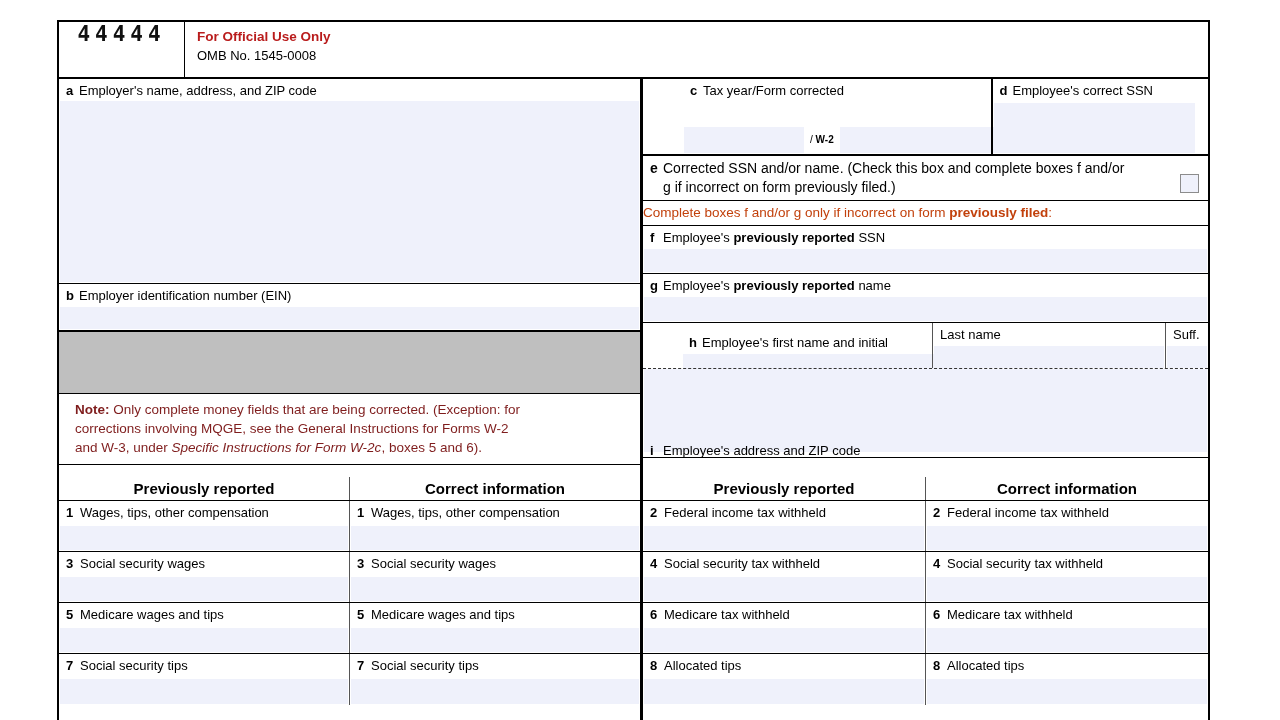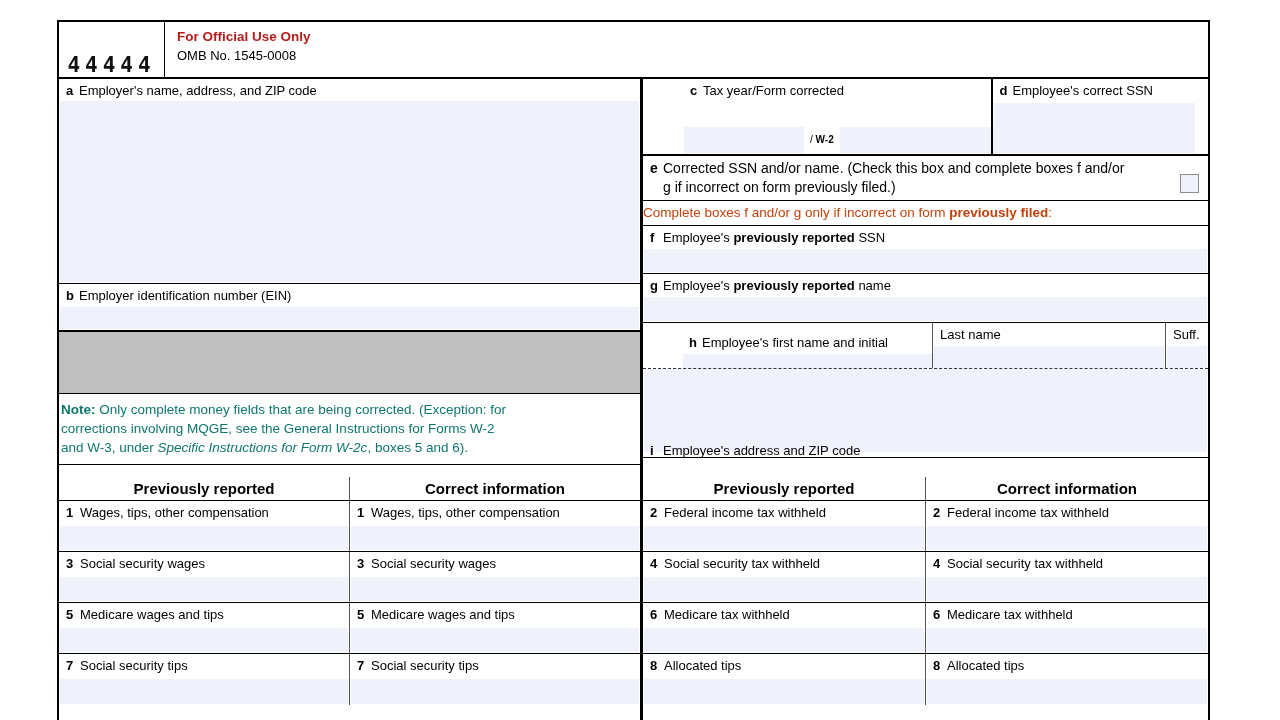--- a/index.html
+++ b/index.html
@@ -27,23 +27,23 @@
   .fill { background: #eff1fb; }
 
   
   #top-strip {
     position: absolute; left: 0; top: 0;
     width: 100%; height: 57px;
     border-bottom: 2px solid #000;
     display: flex;
   }
   #ctrl-cell {
-    width: 106px; height: 100%;
+    width: 126px; height: 100%;
     border-right: 1.5px solid #000;
-    display: flex; align-items: flex-end; justify-content: center;
+    display: flex; align-items: flex-start; justify-content: center;
   }
   #ctrl-number {
     font-family: "DejaVu Sans Mono", monospace;
     font-size: 21px;
     font-weight: 700;
     letter-spacing: 5px;
     color: #111;
     transform: scaleY(1.05);
   }
   #official-cell {
@@ -99,23 +99,23 @@
   
   #gray-block {
     height: 62px;
     background: #bfbfbf;
     border-bottom: 1.5px solid #000;
   }
 
   
   #note {
     height: 71px;
-    padding: 6px 8px 0 2px;
-    border-bottom: 1.5px solid #000;
-    font-size: 13.5px; line-height: 19px; color: #0f766e;
+    padding: 6px 8px 0 16px;
+    border-bottom: 1.5px solid #000;
+    font-size: 13.5px; line-height: 19px; color: #7f1d1d;
   }
   #note b { font-weight: 700; }
   #note i { font-style: italic; }
 
   
   #box-c { position: absolute; left: 0; top: 0; width: 348px; height: 75px; margin-left: 40px; }
   #box-c-rule { position: absolute; left: 348px; top: 0; width: 1.5px; height: 75px; background: #000; }
   #box-d { position: absolute; left: 349.5px; top: 0; right: 12px; height: 75px; }
   #rule-under-cd { position: absolute; left: 0; right: 0; top: 75px; height: 2px; background: #000; }
 

